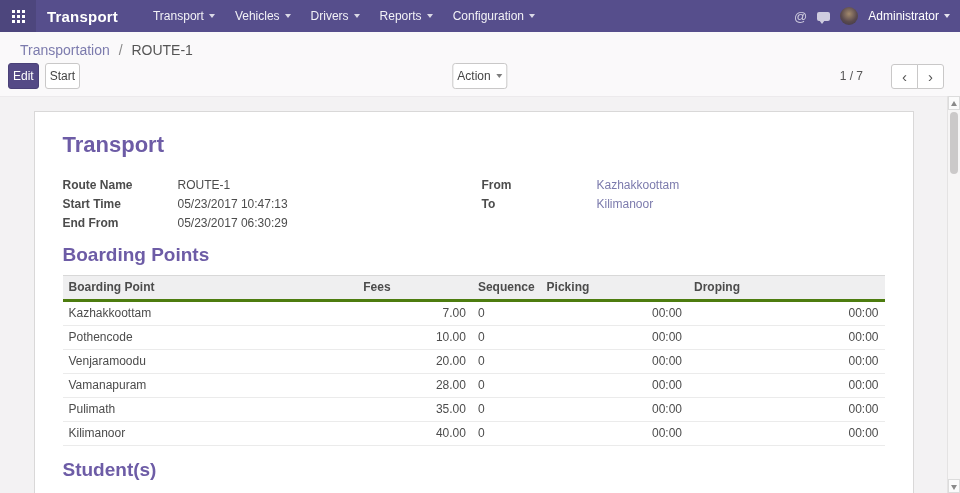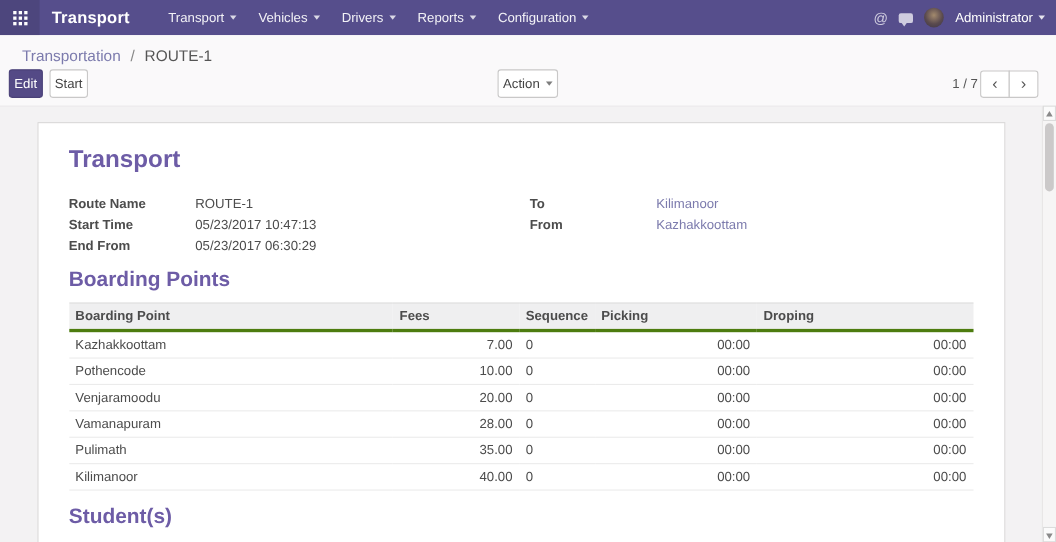--- a/index.html
+++ b/index.html
@@ -32,21 +32,21 @@
   .bc-parent { color:#7c7bad; cursor:pointer; }
   .bc-sep { color:#888; margin:0 5px; }
   .bc-current { color:#555; }
   .button-row { position:relative; display:flex; align-items:center; padding:3px 16px 7px 8px; height:36px; }
   .btn { font-family:"Liberation Sans", sans-serif; font-size:12px; height:26px; padding:0 4px; border:1px solid #c9c8c8;
          background:#fff; color:#444; border-radius:3px; cursor:pointer; }
   .btn.primary { background:#544a86; border-color:#4a4178; color:#fff; }
   .left-buttons { display:flex; gap:6px; }
   .center-buttons { position:absolute; left:50%; transform:translateX(-50%); }
   .btn .caret { border-top-color:#666; margin-left:6px; }
-  .right-pager { margin-left:auto; display:flex; align-items:center; gap:2px;justify-content:flex-end; }
+  .right-pager { margin-left:auto; display:flex; align-items:center; gap:28px;justify-content:flex-end; }
   .pager-text { font-size:12px; color:#555; }
   .pager-btns { display:flex; }
   .pager-btns button { width:27px; height:25px; background:#fff; border:1px solid #c9c8c8; color:#555;
                        font-size:15px; line-height:1; cursor:pointer; font-family:"Liberation Sans", sans-serif; }
   .pager-btns button:first-child { border-radius:3px 0 0 3px; }
   .pager-btns button:last-child { border-radius:0 3px 3px 0; margin-left:-1px; }
 
   
   .content { position:relative; height:397px; overflow:hidden; background:#f3f2f3; margin-right:13px; border-top:1px solid #eceaec; }
   .sheet { width:880px; margin:14px auto 0; background:#fff; border:1px solid #d9d8d8; min-height:600px; padding:20px 28px; }
@@ -138,26 +138,26 @@
           <label>Start Time</label>
           <span class="field-value">05/23/2017 10:47:13</span>
         </div>
         <div class="field-row">
           <label>End From</label>
           <span class="field-value">05/23/2017 06:30:29</span>
         </div>
       </div>
       <div class="col-right">
         <div class="field-row">
+          <label>From</label>
+          <span class="field-value link">Kazhakkoottam</span>
+        </div>
+        <div class="field-row">
           <label>To</label>
           <span class="field-value link">Kilimanoor</span>
-        </div>
-        <div class="field-row">
-          <label>From</label>
-          <span class="field-value link">Kazhakkoottam</span>
         </div>
       </div>
     </div>
 
     <h2 class="section-title boarding">Boarding Points</h2>
 
     <table class="list">
       <colgroup>
         <col style="width:36%">
           <col style="width:14%">

